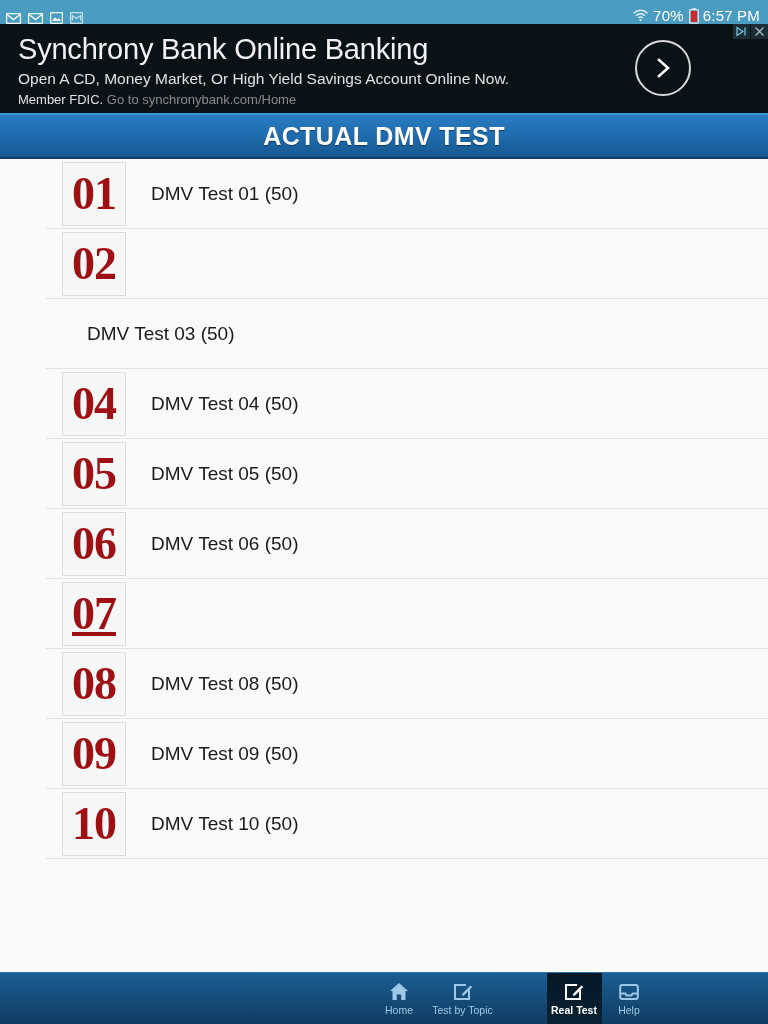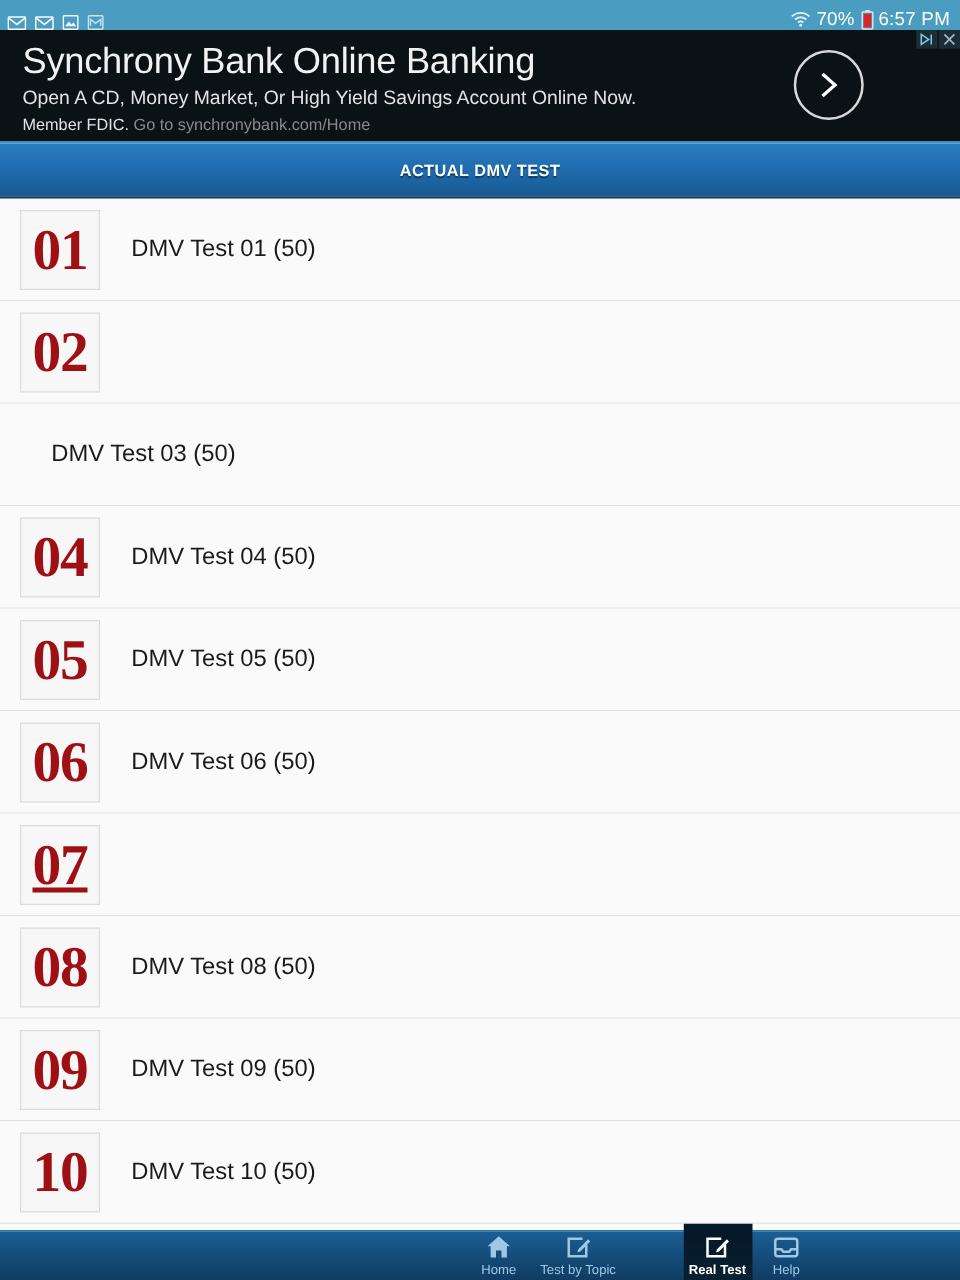--- a/index.html
+++ b/index.html
@@ -130,39 +130,40 @@
     flex: 0 0 auto;
     background: linear-gradient(180deg, #2a7cc0 0%, #1f6cb0 48%, #17598f 100%);
     border-top: 2px solid #3b94d4;
     border-bottom: 2px solid #0e3c63;
     display: flex;
     align-items: center;
     justify-content: center;
   }
   .title-bar-text {
     color: #ffffff;
-    font-size: 13px;
+    font-size: 25px;
     font-weight: bold;
     letter-spacing: .4px;
     text-shadow: 0 1px 1px rgba(0,0,0,.45);
   }
 
   
   .list {
     flex: 1 1 auto;
     background: #fafafa;
     overflow: hidden;
   }
   .list-item {
-    height: 82px;
+    height: 70px;
     display: flex;
     align-items: center;
     padding-left: 16px;
     border-bottom: 1px solid #e2e2e2;
     background: #fafafa;
+    margin-left: 46px;
   }
   .num-box {
     width: 64px;
     height: 64px;
     border: 1px solid #dcdcdc;
     background: #f7f7f7;
     display: flex;
     align-items: center;
     justify-content: center;
     flex: 0 0 auto;
@@ -177,21 +178,21 @@
     letter-spacing: -1px;
   }
   .item-label {
     margin-left: 25px;
     font-size: 19px;
     color: #1a1a1a;
   }
 
   
   .bottom-nav {
-    height: 40px;
+    height: 52px;
     flex: 0 0 auto;
     background: linear-gradient(180deg, #1b5e95 0%, #16507f 40%, #0f3c62 100%);
     border-top: 1px solid #2d74ab;
     display: flex;
     align-items: center;
     justify-content: center;
     gap: 0px;
     padding-left: 260px;
     text-align: center;
   }

